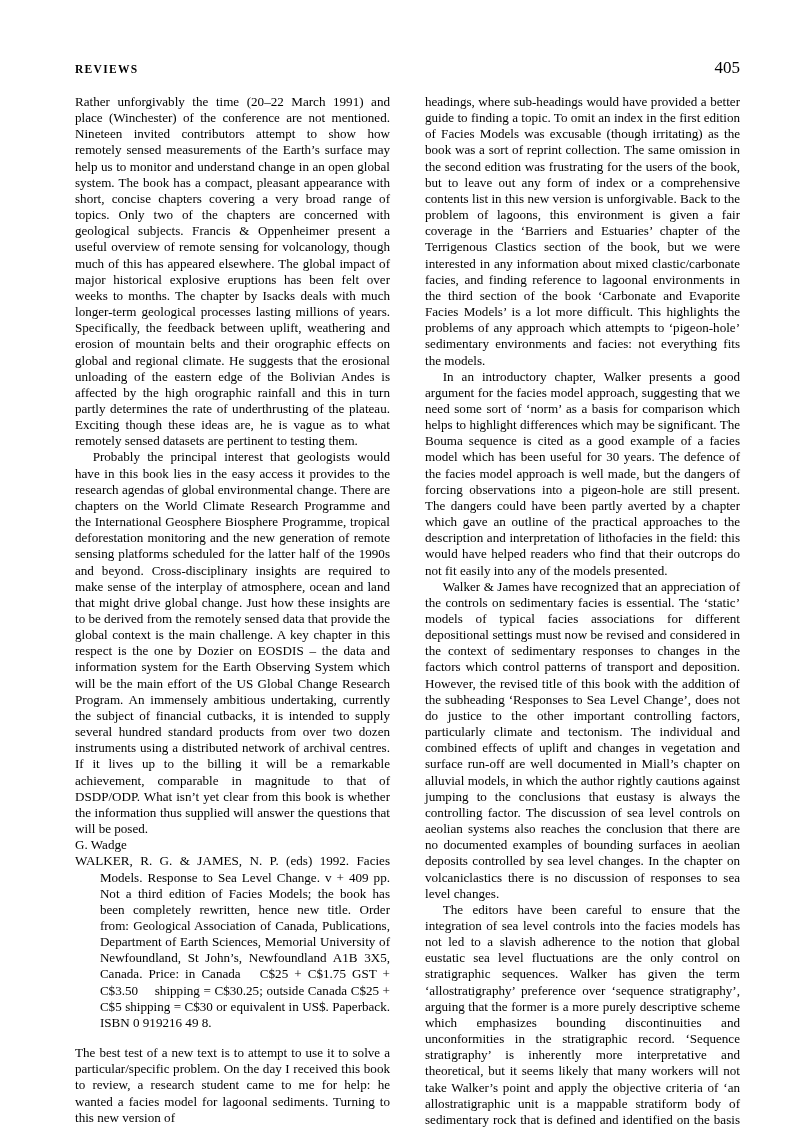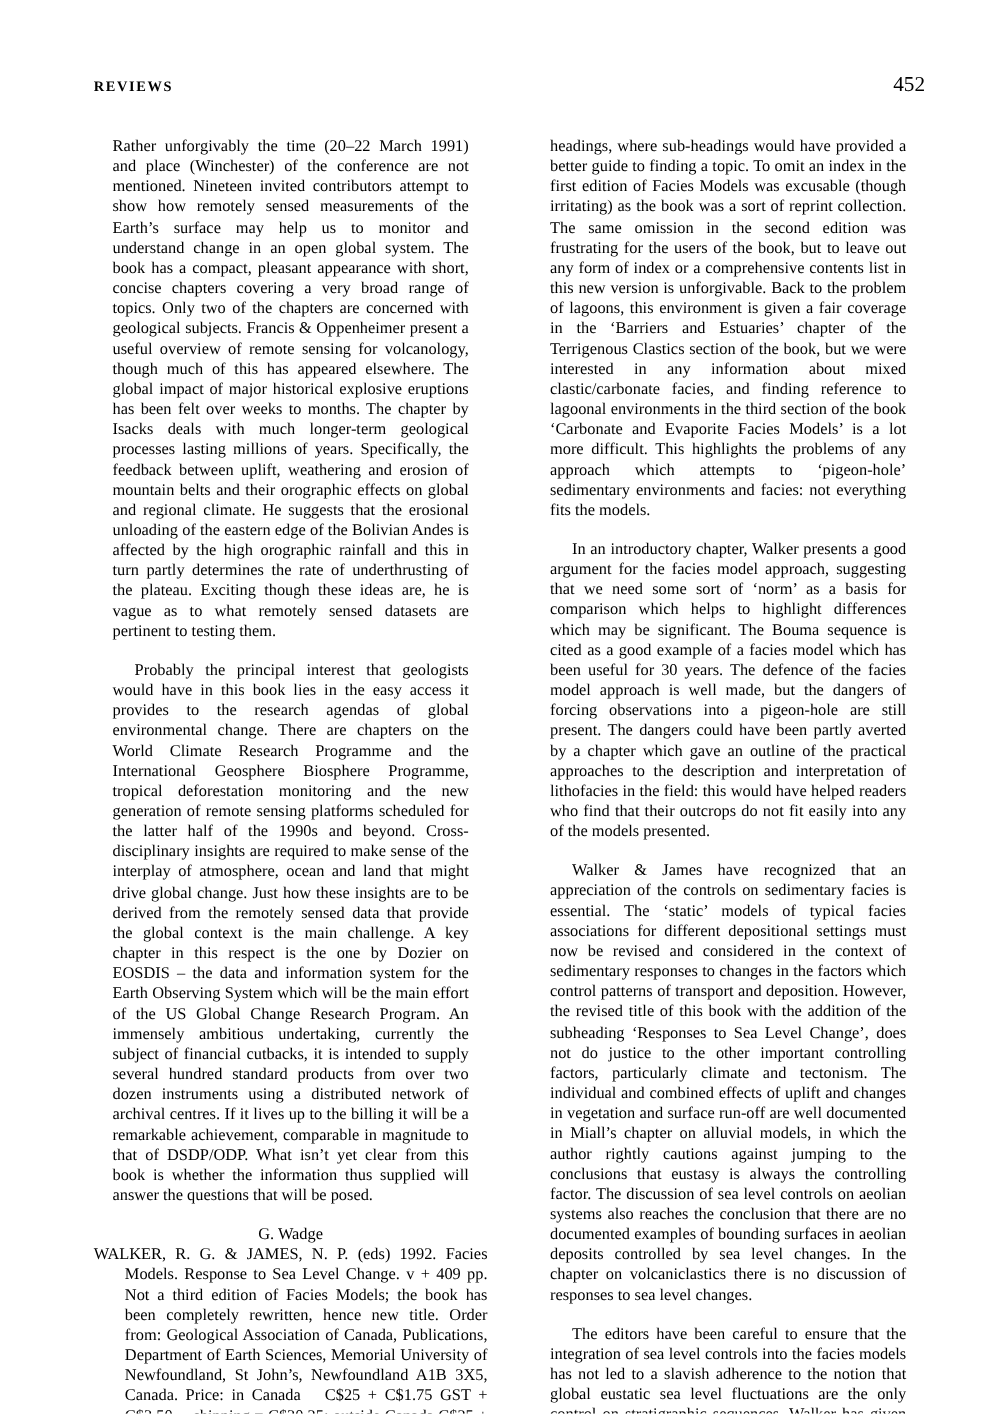--- a/index.html
+++ b/index.html
@@ -49,36 +49,36 @@
     left: 75px;
     top: 94px;
     width: 665px;
     display: flex;
     gap: 35px;
   }
   .col {
     width: 315px;
   }
   p.body {
-    margin: 15px;
+    margin: 0;
     font-size: 13.1px;
     line-height: 16.15px;
     text-align: justify;
     text-indent: 1.35em;
     hyphens: none;
     -webkit-hyphens: none;
   }
   p.body.noindent {
     text-indent: 0;
   }
   p.signature {
     margin: 0;
     font-size: 13.1px;
     line-height: 16.15px;
-    text-align: center;
+    text-align: left;
   }
   
   .citation {
     font-size: 13.1px;
     line-height: 16.15px;
     text-align: justify;
     padding-left: 1.9em;
     text-indent: -1.9em;
   }
   .citation .sc {
@@ -90,21 +90,21 @@
     height: 14px;
   }
 </style>
 </head>
 <body>
 
 <div class="page">
 
   <div class="running-head">
     <div class="running-head-title">REVIEWS</div>
-    <div class="running-head-folio">452</div>
+    <div class="running-head-folio">405</div>
   </div>
 
   <div class="columns">
 
     <div class="col">
 
       <p class="body noindent">Rather unforgivably the time (20–22 March 1991) and place (Winchester) of the conference are not mentioned. Nineteen invited contributors attempt to show how remotely sensed measurements of the Earth’s surface may help us to monitor and understand change in an open global system. The book has a compact, pleasant appearance with short, concise chapters covering a very broad range of topics. Only two of the chapters are concerned with geological subjects. Francis &amp; Oppenheimer present a useful overview of remote sensing for volcanology, though much of this has appeared elsewhere. The global impact of major historical explosive eruptions has been felt over weeks to months. The chapter by Isacks deals with much longer-term geological processes lasting millions of years. Specifically, the feedback between uplift, weathering and erosion of mountain belts and their orographic effects on global and regional climate. He suggests that the erosional unloading of the eastern edge of the Bolivian Andes is affected by the high orographic rainfall and this in turn partly determines the rate of underthrusting of the plateau. Exciting though these ideas are, he is vague as to what remotely sensed datasets are pertinent to testing them.</p>
 
       <p class="body">Probably the principal interest that geologists would have in this book lies in the easy access it provides to the research agendas of global environmental change. There are chapters on the World Climate Research Programme and the International Geosphere Biosphere Programme, tropical deforestation monitoring and the new generation of remote sensing platforms scheduled for the latter half of the 1990s and beyond. Cross-disciplinary insights are required to make sense of the interplay of atmosphere, ocean and land that might drive global change. Just how these insights are to be derived from the remotely sensed data that provide the global context is the main challenge. A key chapter in this respect is the one by Dozier on EOSDIS – the data and information system for the Earth Observing System which will be the main effort of the US Global Change Research Program. An immensely ambitious undertaking, currently the subject of financial cutbacks, it is intended to supply several hundred standard products from over two dozen instruments using a distributed network of archival centres. If it lives up to the billing it will be a remarkable achievement, comparable in magnitude to that of DSDP/ODP. What isn’t yet clear from this book is whether the information thus supplied will answer the questions that will be posed.</p>
 

